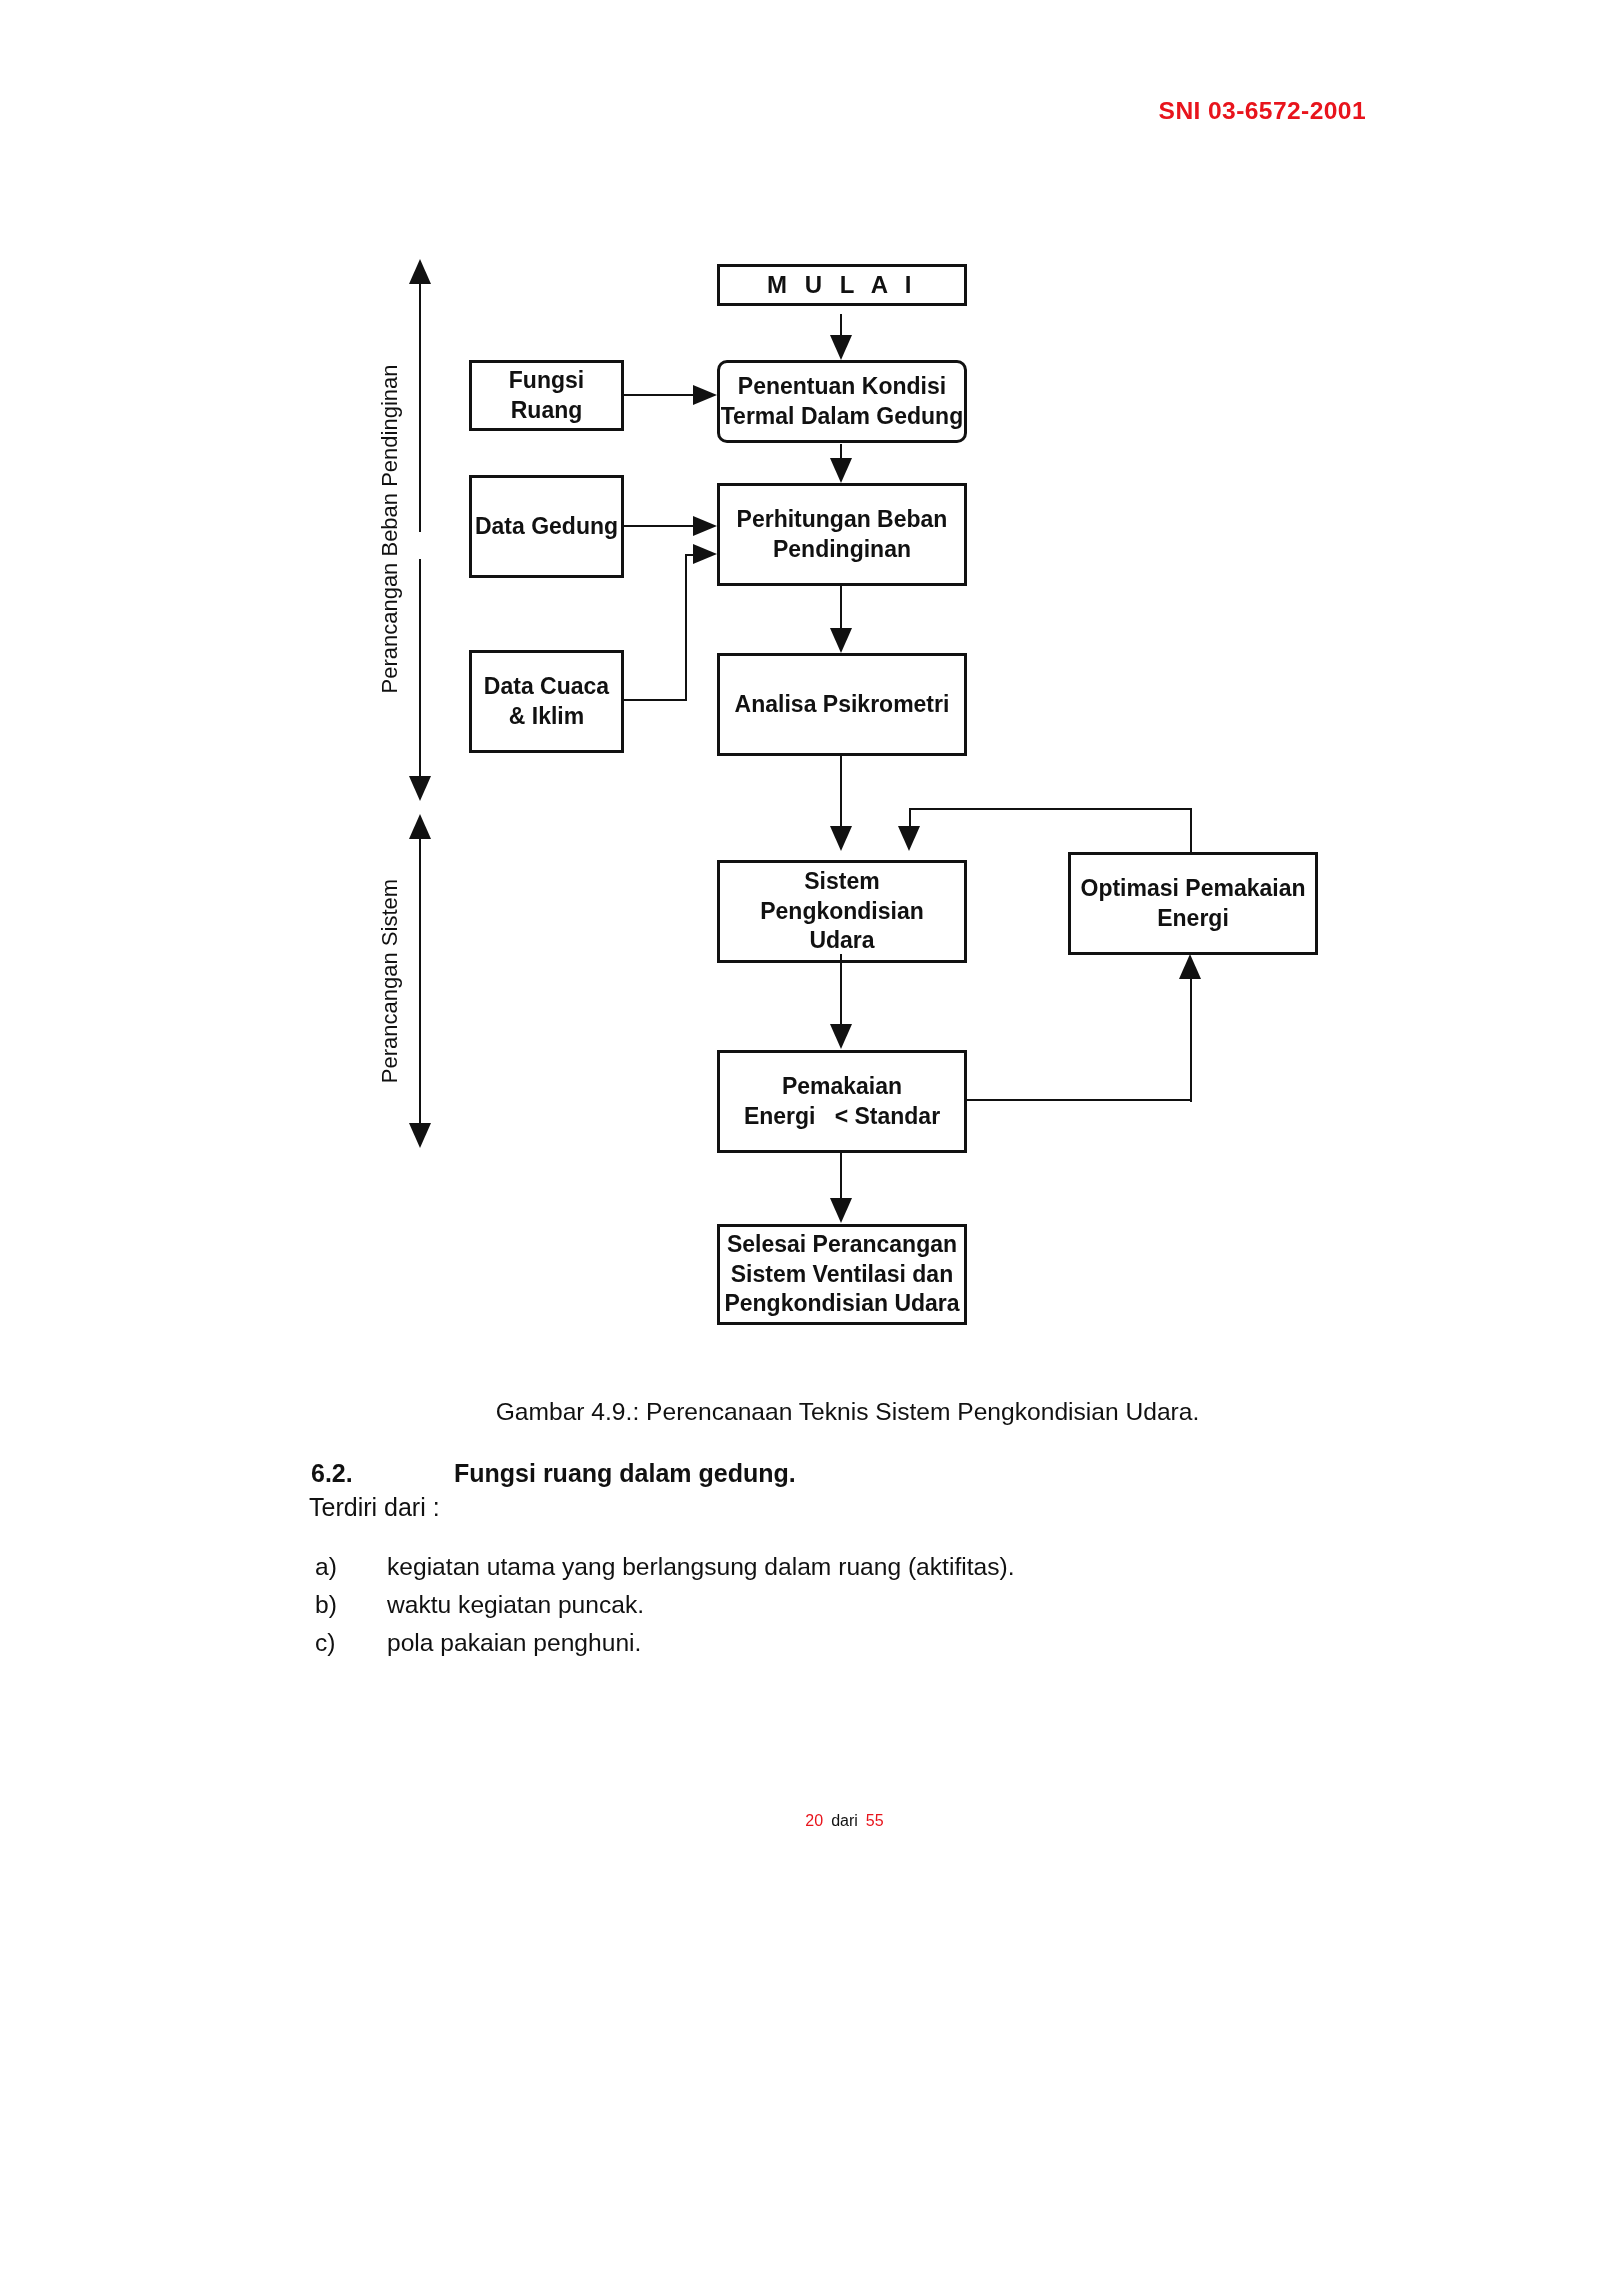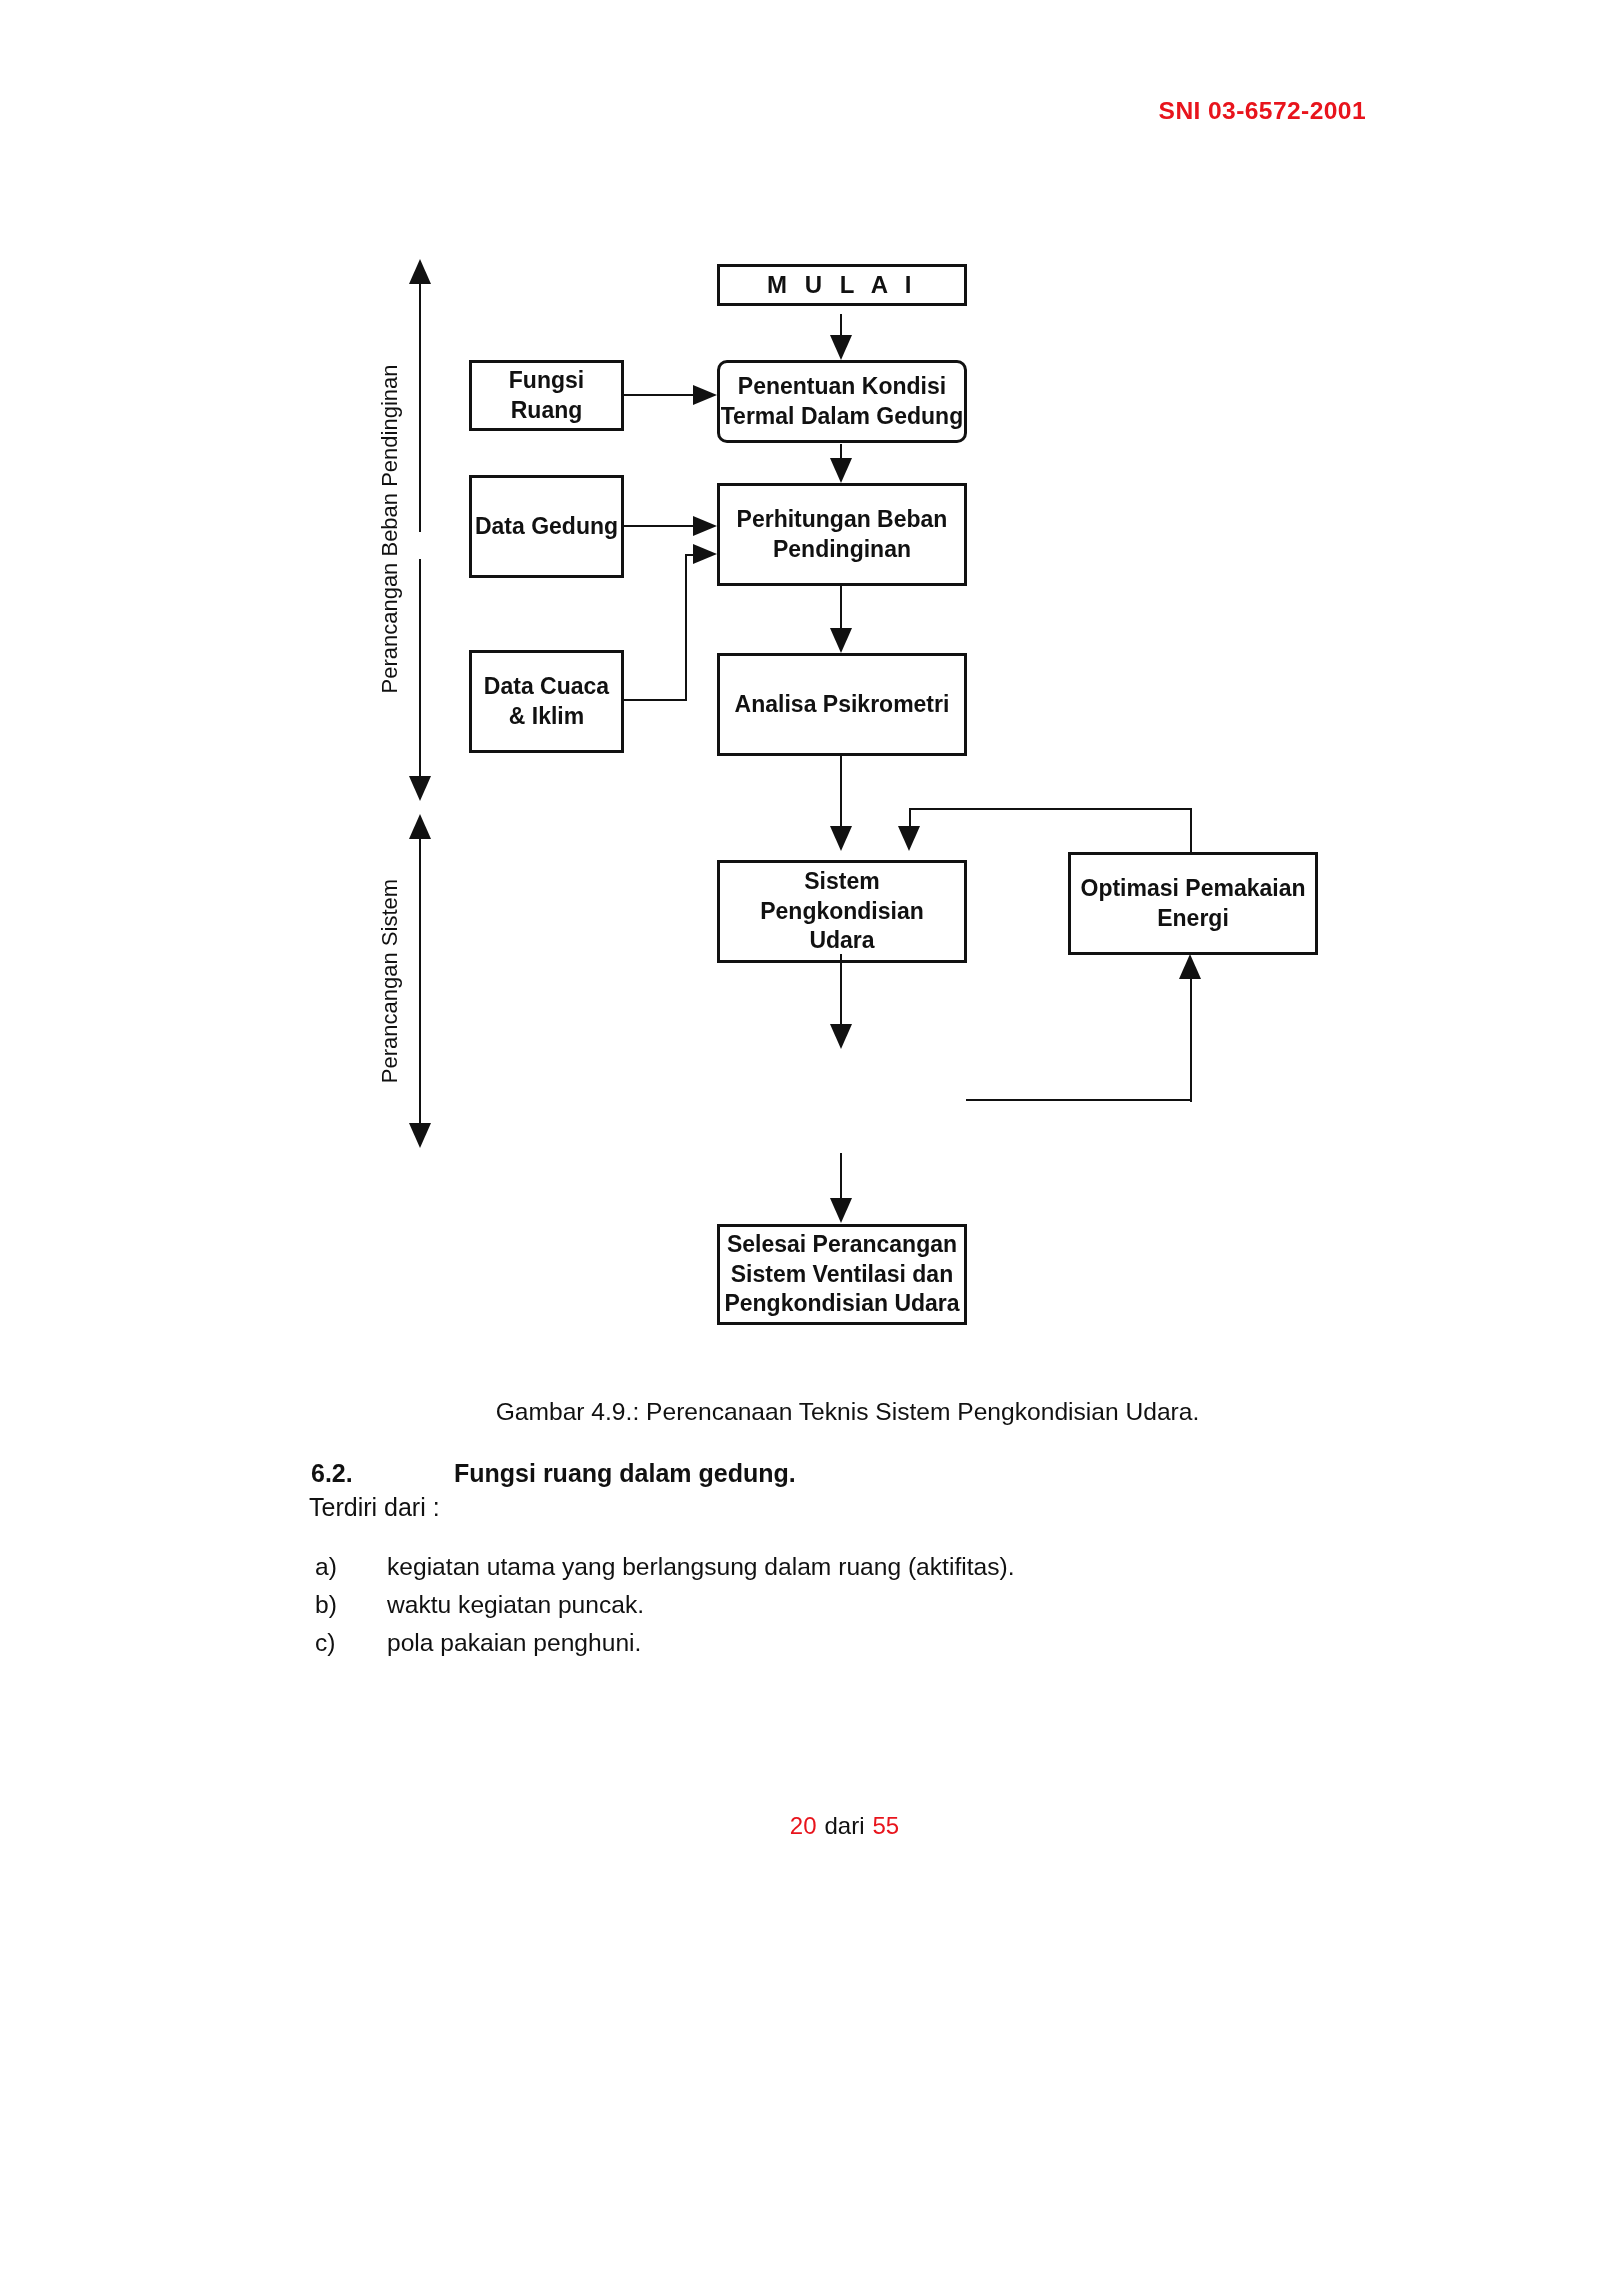--- a/index.html
+++ b/index.html
@@ -54,21 +54,21 @@
     text-align:center; font-size:24.6px;
   }
   .sec-num { position:absolute; left:311px; top:1459px; font-size:25px; font-weight:bold; }
   .sec-title { position:absolute; left:454px; top:1459px; font-size:25px; font-weight:bold; }
   .intro { position:absolute; left:309px; top:1493px; font-size:25px; }
   .li-marker { position:absolute; left:315px; font-size:24.6px; }
   .li-text { position:absolute; left:387px; font-size:24.6px; }
   .footer {
     position:absolute; left:0; top:1812px; width:1622px;
     box-sizing:border-box; padding-left:67px;
-    text-align:center; font-size:24px; color:#111;
+    text-align:center; font-size:16px; color:#111;
   }
   .footer .red { color:#e8141c; }
   .footer .sep { margin:0 8px; }
 </style>
 </head>
 <body>
 
 <div class="page">
 
   <div class="header-code">SNI 03-6572-2001</div>
@@ -104,20 +104,22 @@
 &amp; Iklim</div>
 
   <div class="fbox" style="left:717px; top:653px;  width:250px; height:103px;">Analisa Psikrometri</div>
 
   <div class="fbox" style="left:717px; top:852px; width:250px; height:103px;margin-top:8px;">Sistem Pengkondisian
 Udara</div>
 
   <div class="fbox" style="left:1068px; top:852px; width:250px; height:103px;">Optimasi Pemakaian
 Energi</div>
 
+  <div class="fbox" style="left:717px; top:1050px; width:250px; height:103px;">Pemakaian
+Energi &nbsp; &lt; Standar</div>
 
   <div class="fbox" style="left:717px; top:1224px; width:250px; height:101px;">Selesai Perancangan
 Sistem Ventilasi dan
 Pengkondisian Udara</div>
 
   <div>
     <div class="vl" style="left:840px; top:314px; height:25px;"></div>
     <div class="ah-down" style="left:830px; top:335px;"></div>
   </div>
   <div>

